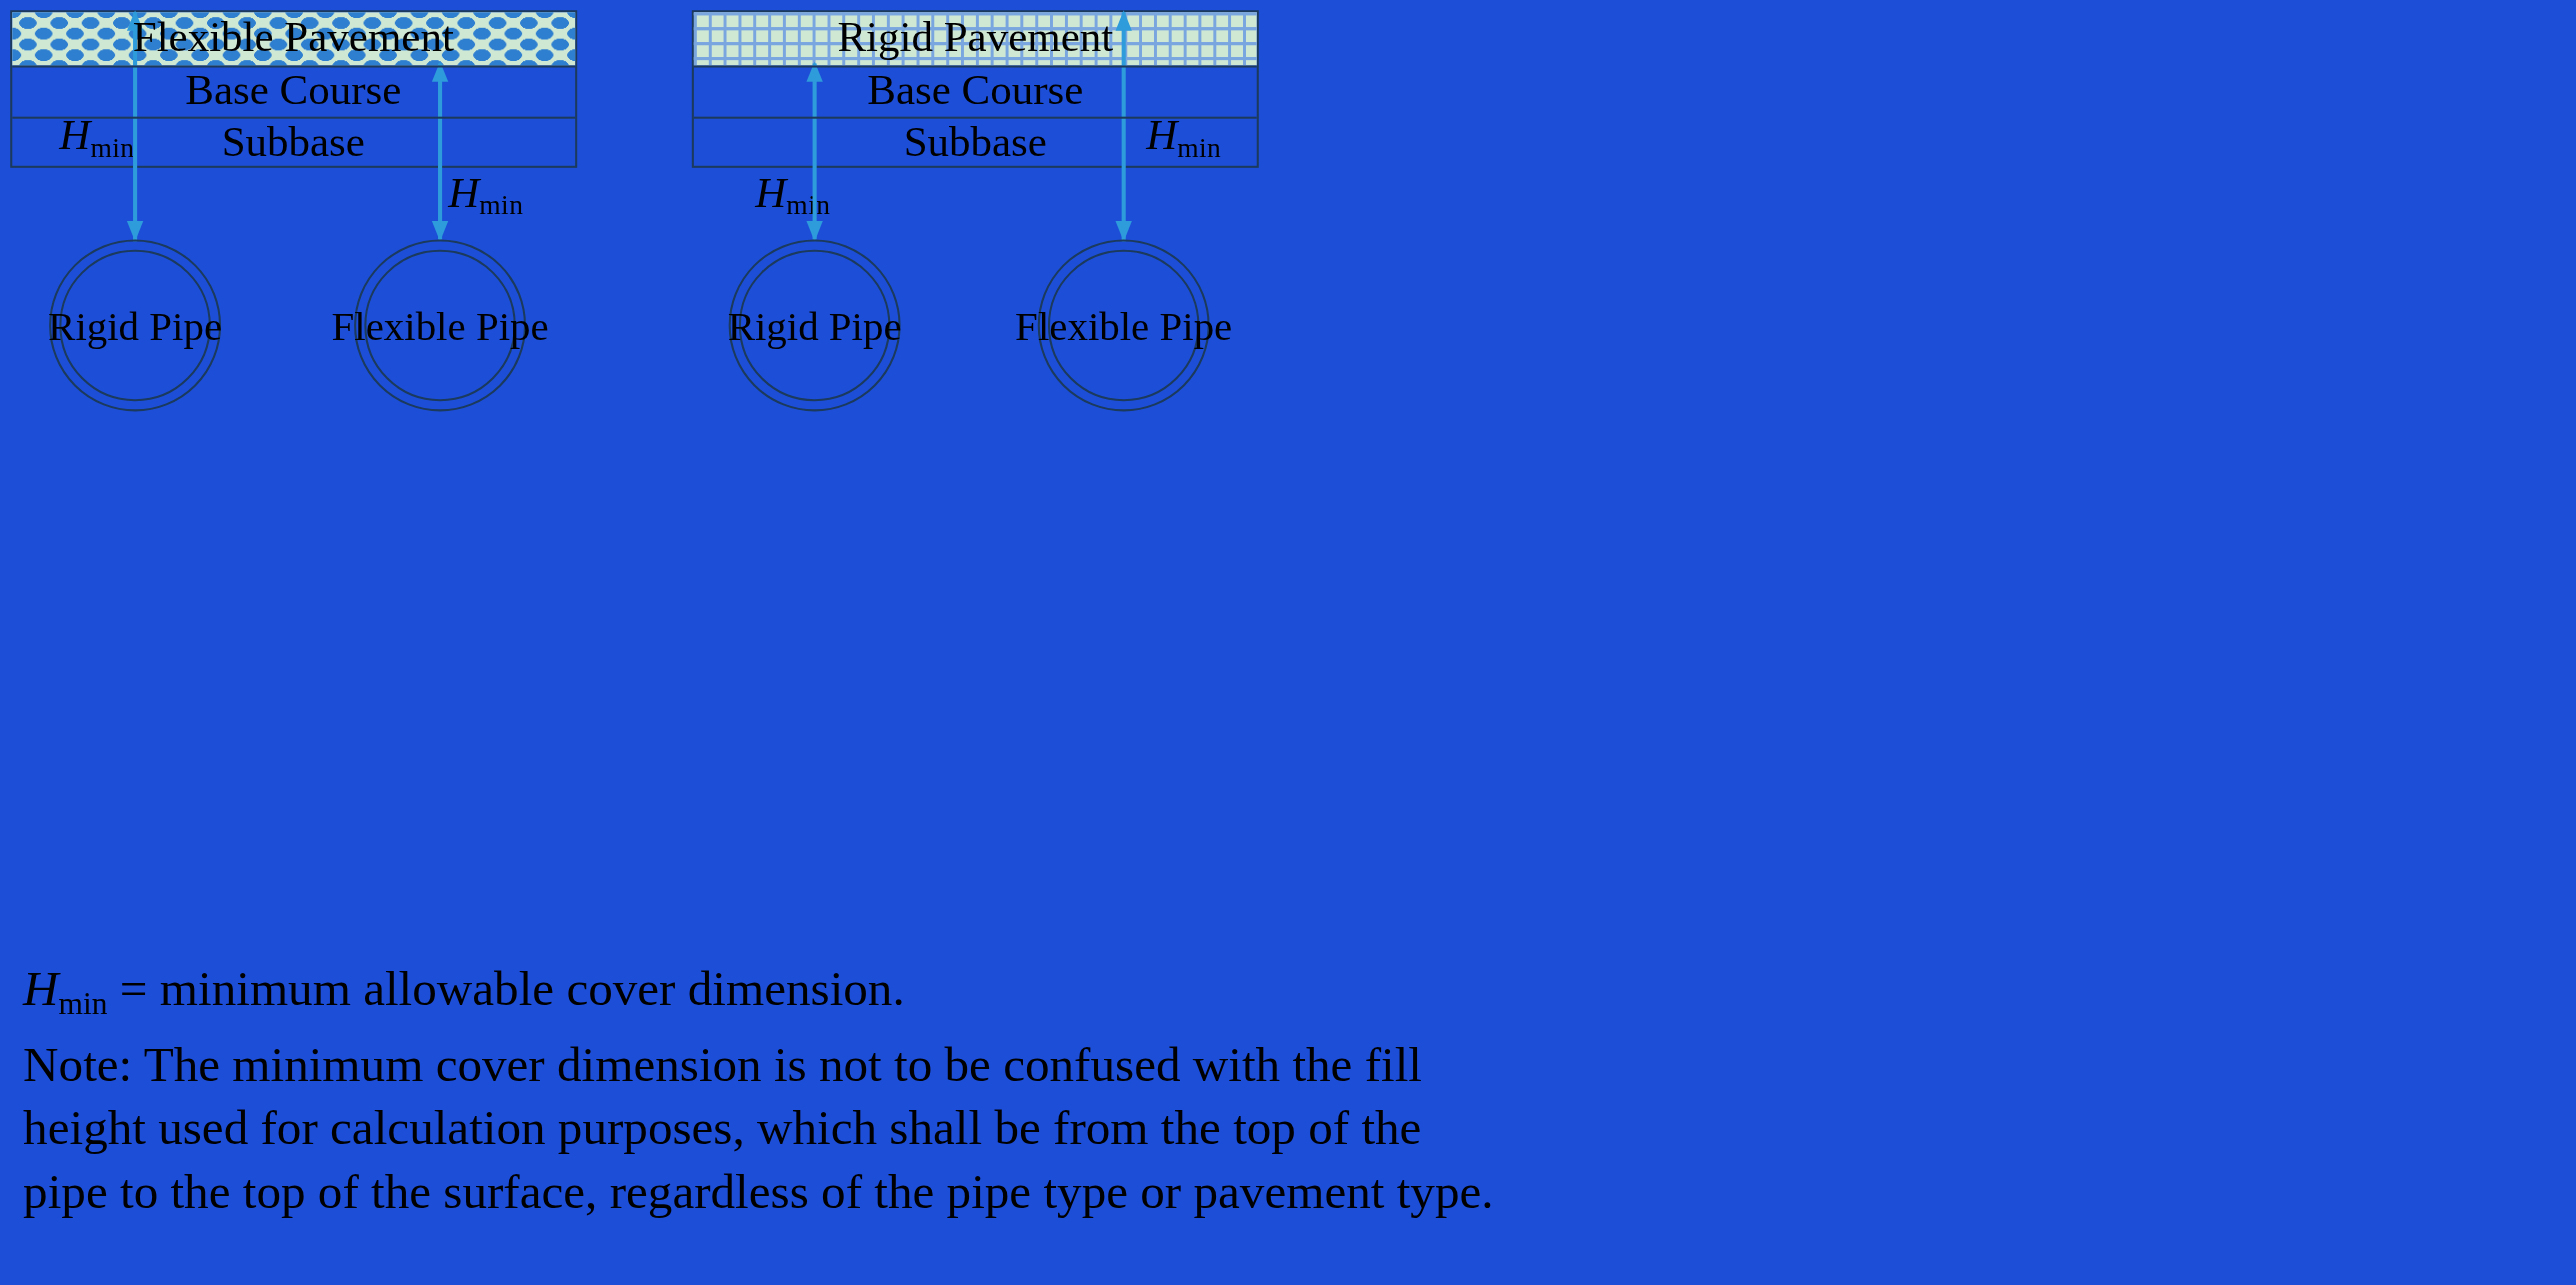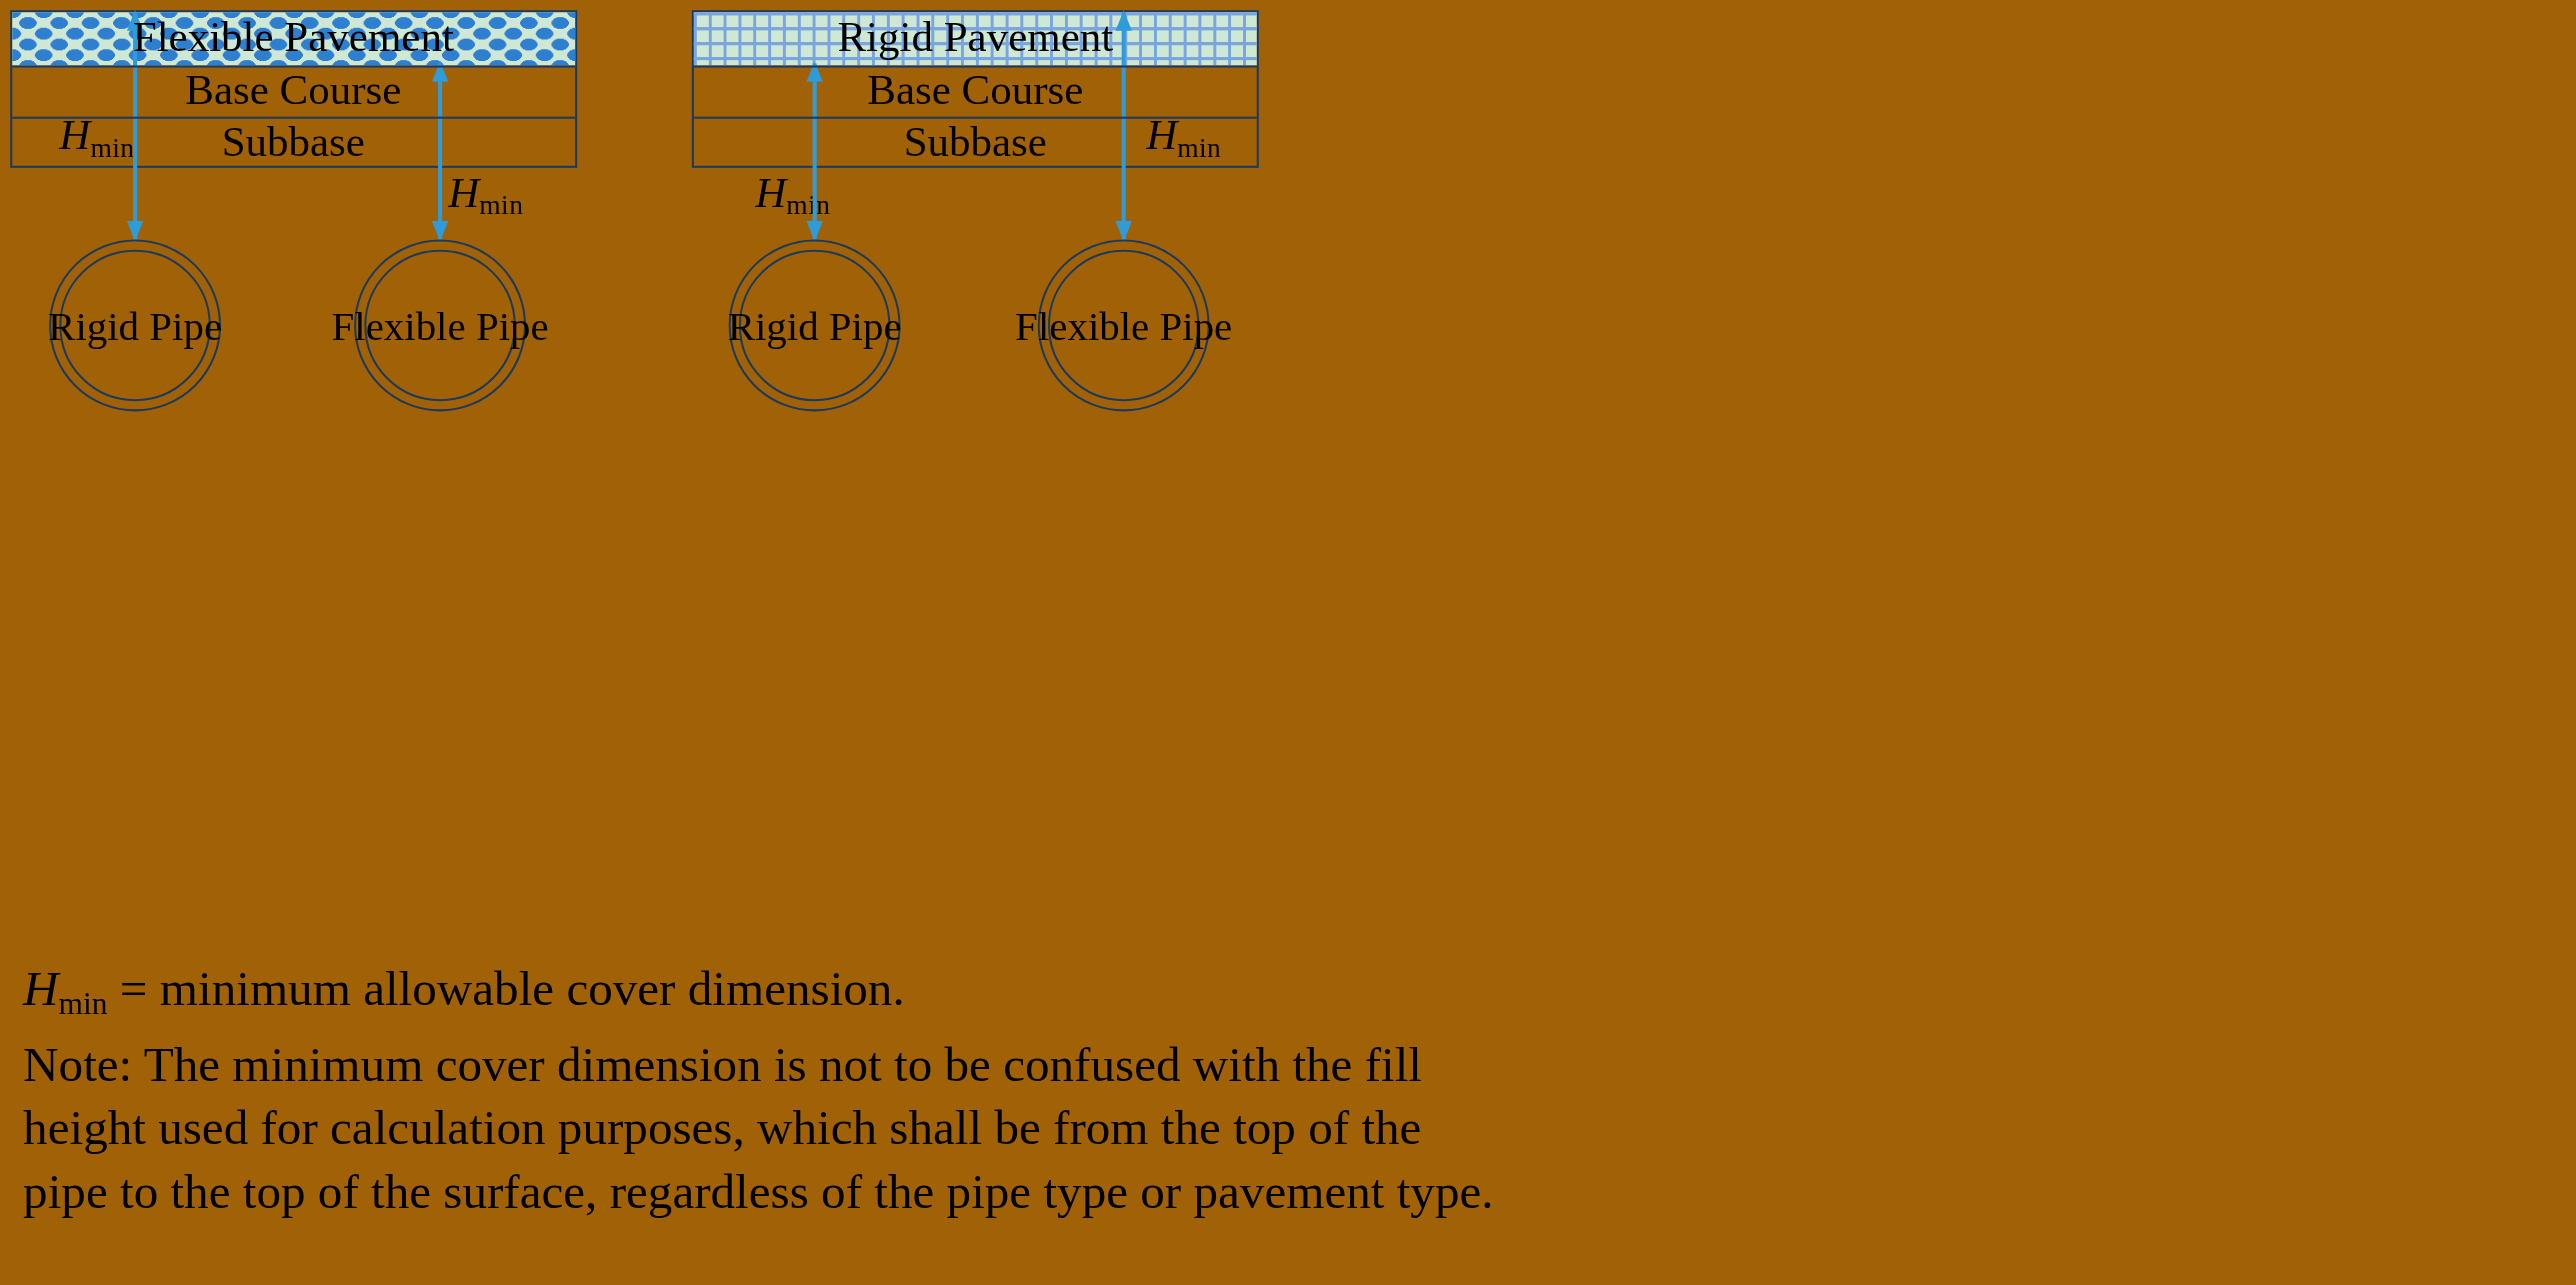--- a/index.html
+++ b/index.html
@@ -9,21 +9,21 @@
     background: #ffffff;
   }
   body {
     font-family: "Liberation Serif", "DejaVu Serif", serif;
     color: #000000;
   }
   #stage {
     position: relative;
     width: 2576px;
     height: 1285px;
-    background: #a16207;
+    background: #1d4ed8;
     overflow: hidden;
   }
   .fig {
     position: absolute;
     left: 0;
     top: 0;
     width: 1259px;
     height: 629px;
     transform: scale(2.0468);
     transform-origin: 0 0;

